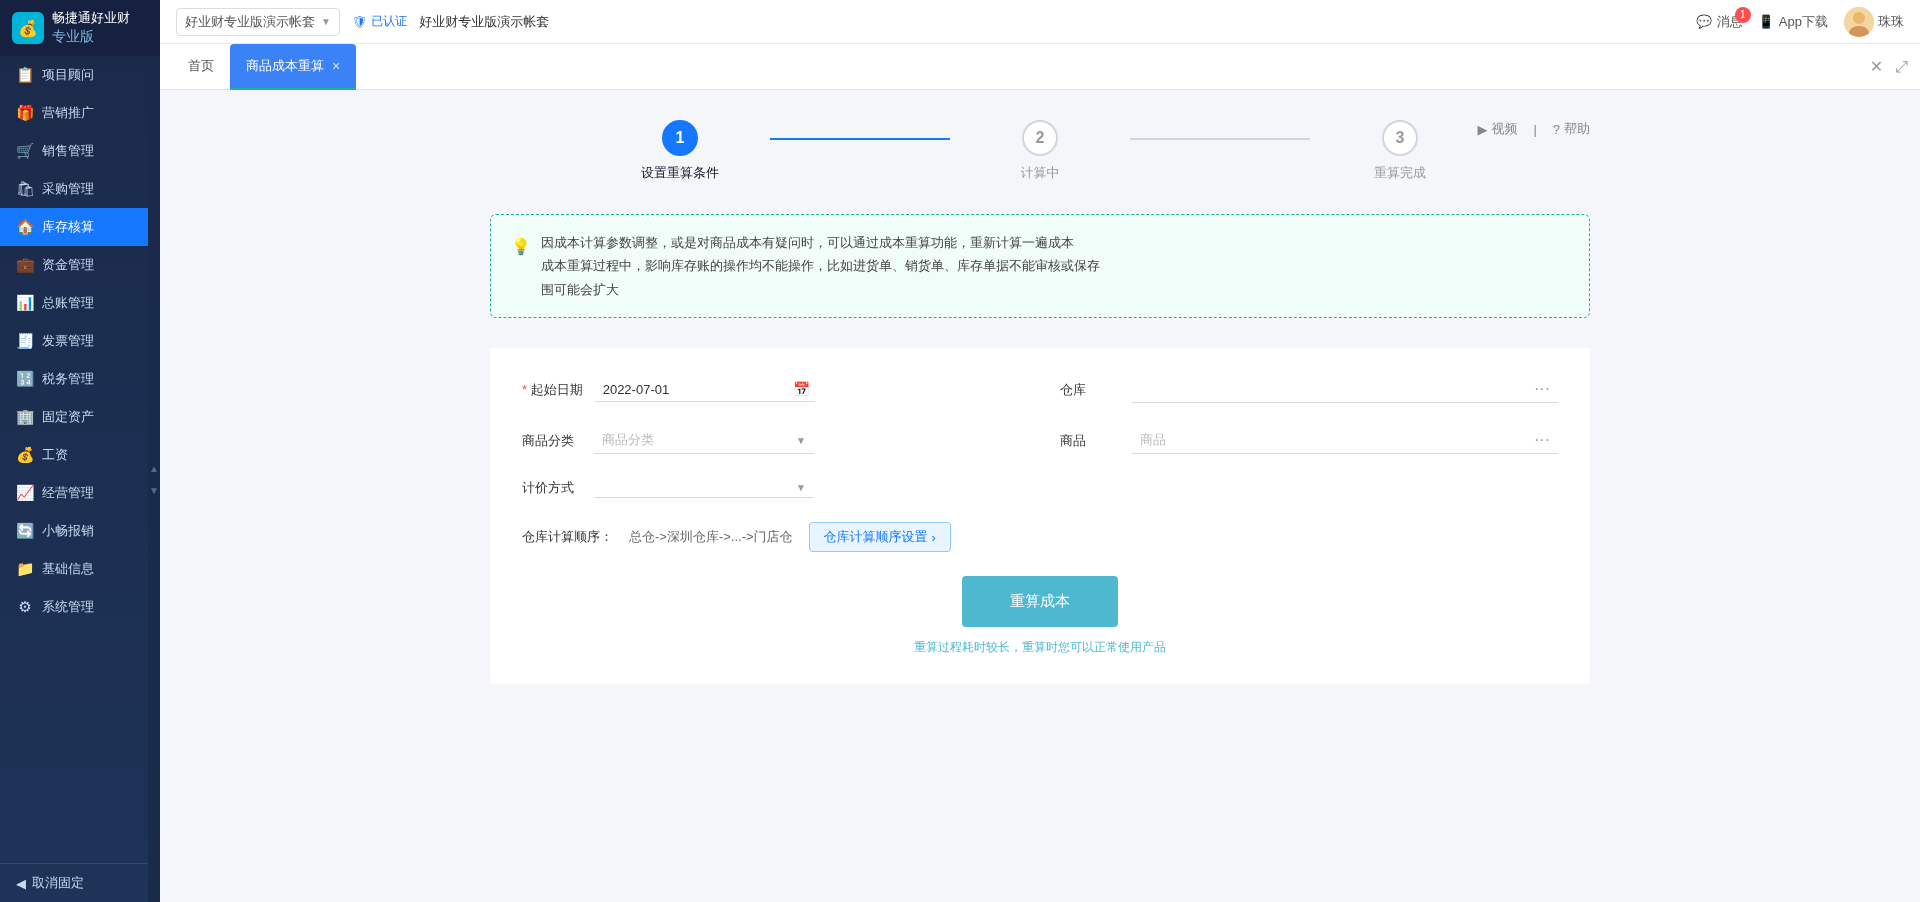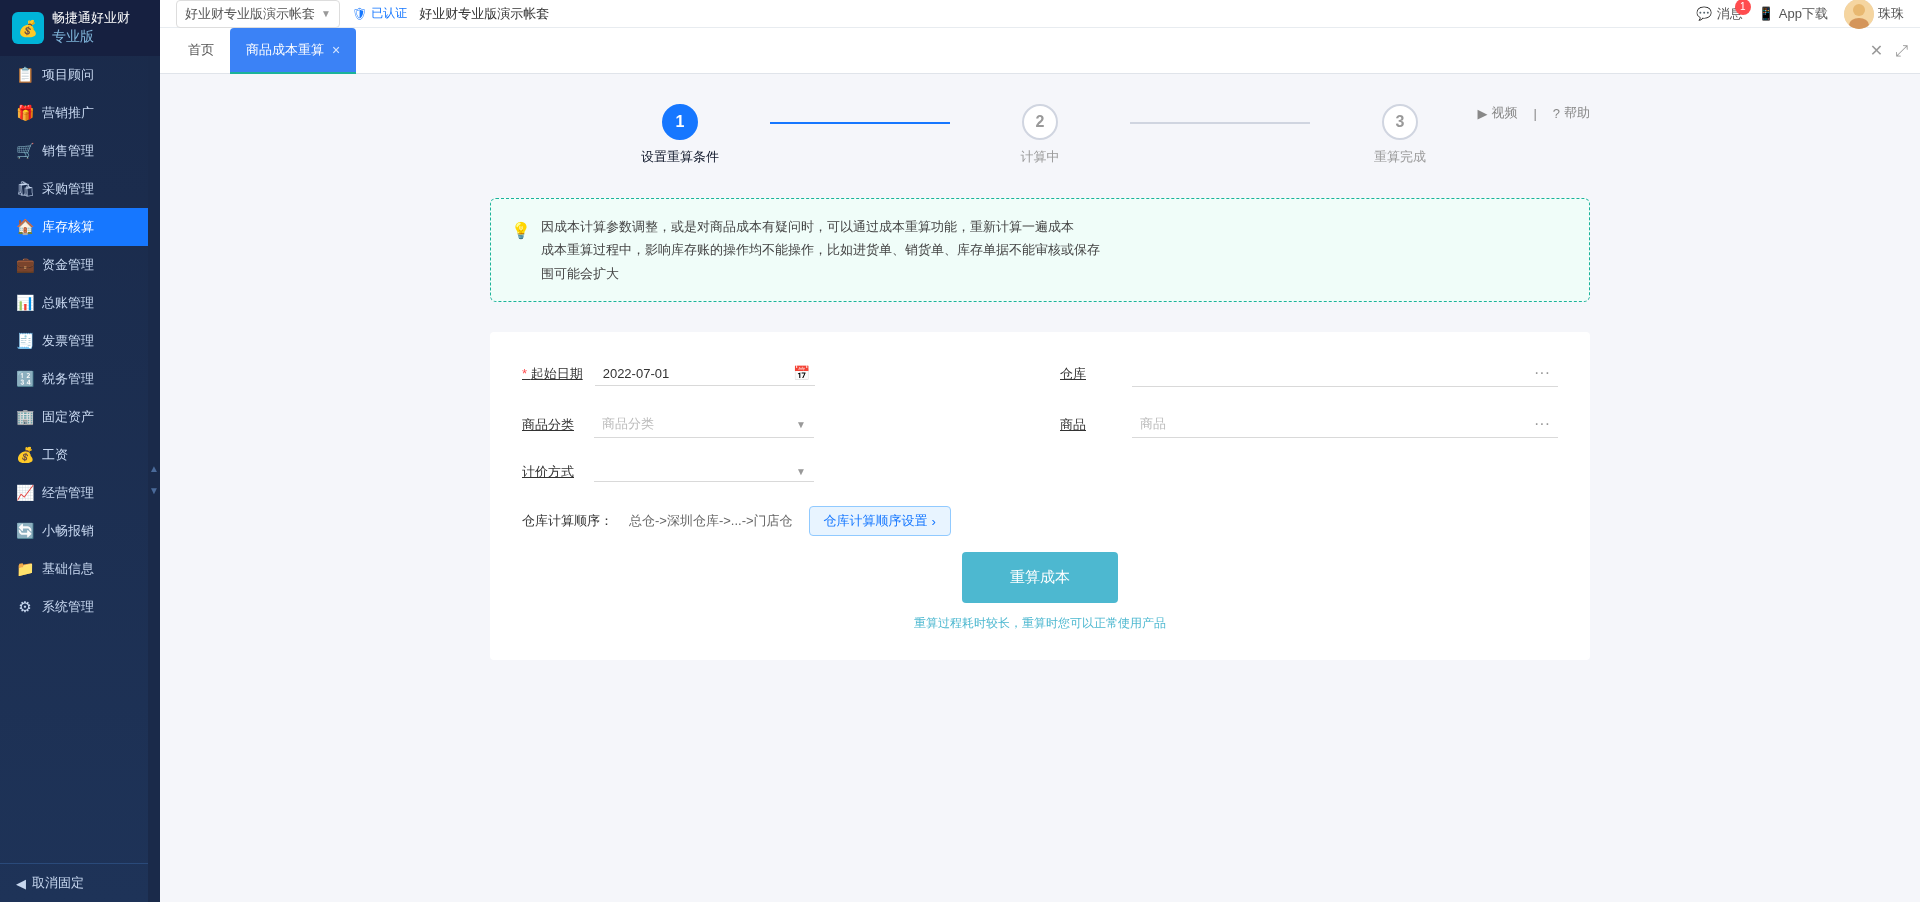--- a/index.html
+++ b/index.html
@@ -63,21 +63,21 @@
       flex: 1;
       display: flex;
       flex-direction: column;
       height: 100%;
       overflow: hidden;
       background: #f5f6fa;
     }
 
     
     .topbar {
-      height: 28px;
+      height: 44px;
       background: #fff;
       display: flex;
       align-items: center;
       padding: 0 16px;
       gap: 12px;
       border-bottom: 1px solid #e8ecf0;
       flex-shrink: 0;
     }
     .topbar-account {
       display: flex;
@@ -231,21 +231,20 @@
       display: flex;
       align-items: center;
       gap: 12px;
       flex: 1;
     }
     .form-label {
       font-size: 13px;
       color: #333;
       white-space: nowrap;
       min-width: 60px;
-      text-decoration: underline;
     }
     .form-label.required::before {
       content: '* ';
       color: #ff4d4f;
     }
     .form-input {
       flex: 1;
       border: none;
       border-bottom: 1px solid #d9d9d9;
       padding: 4px 8px;
@@ -284,21 +283,21 @@
       cursor: pointer;
     }
     .form-select-placeholder { color: #bbb; font-size: 13px; flex: 1; }
     .form-select-arrow { color: #999; font-size: 10px; }
 
     
     .warehouse-row {
       display: flex;
       align-items: center;
       gap: 16px;
-      margin-bottom: 16px;
+      margin-bottom: 24px;
     }
     .warehouse-label { font-size: 13px; color: #333; white-space: nowrap; }
     .warehouse-value { font-size: 13px; color: #666; }
     .warehouse-btn {
       background: #e8f4ff;
       border: 1px solid #91caff;
       color: #1677ff;
       border-radius: 4px;
       padding: 5px 14px;
       font-size: 13px;

